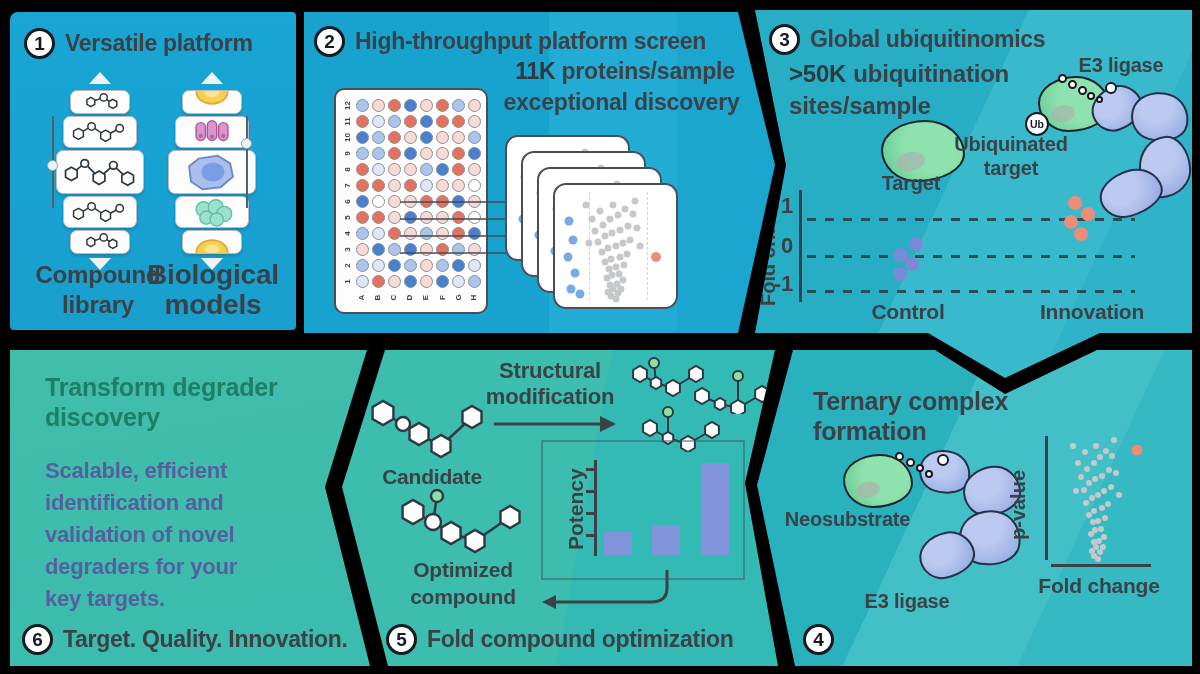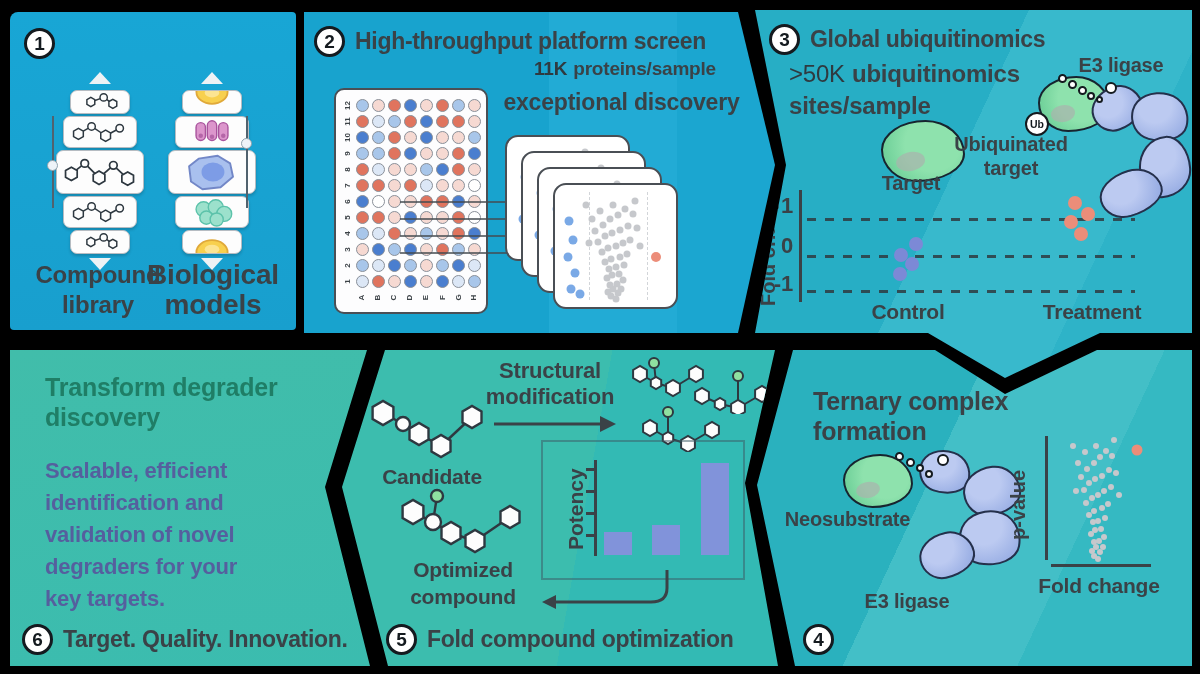--- a/index.html
+++ b/index.html
@@ -69,20 +69,21 @@
   #p5-bars .bar{position:absolute;bottom:0;width:28px;background:var(--bar_blue);}
 </style>
 </head>
 <body>
 
 <div id="stage">
 
   <section class="panel p1">
     <div class="phead" style="left:14px;top:16px;">
       <span class="badge">1</span>
+      <h2>Versatile platform</h2>
     </div>
 
     <div class="reel" style="left:46px;top:58px;">
       <span class="tri up"></span>
       <div class="seg s1">
           <svg viewBox="0 0 60 24">
             <line x1="20" y1="12" x2="34" y2="7" stroke="#2e3840" stroke-width="1.6"></line>
             <line x1="34" y1="7" x2="44" y2="14" stroke="#2e3840" stroke-width="1.6"></line>
             <polygon points="24.3,14.5 20.0,17.0 15.7,14.5 15.7,9.5 20.0,7.0 24.3,9.5" fill="#fdfdfd" stroke="#2e3840" stroke-width="1.6"></polygon>
             <circle cx="34" cy="7" r="4" fill="#fdfdfd" stroke="#2e3840" stroke-width="1.6"></circle>
@@ -194,21 +195,21 @@
     <div class="txt ctr" style="left:8px;top:248px;width:160px;font-size:24px;line-height:30px;">Compound<br>library</div>
     <div class="txt ctr" style="left:128px;top:248px;width:150px;font-size:28px;line-height:30px;">Biological<br>models</div>
   </section>
 
   <section class="panel p2">
     <div class="phead" style="left:10px;top:14px;">
       <span class="badge">2</span>
       <h2>High-throughput platform screen</h2>
     </div>
 
-    <div class="txt ctr" style="left:190px;top:46px;width:262px;font-size:19px;">
+    <div class="txt ctr" style="left:190px;top:46px;width:262px;font-size:23px;">
       <span style="font-weight:800;color:#2f3a40;">11K</span><span style="margin-left:6px;font-weight:700;">proteins/sample</span>
     </div>
     <div class="txt ctr" style="left:175px;top:77px;width:285px;font-size:23px;font-weight:700;">exceptional discovery</div>
 
     <div class="plate">
       <div id="wells">
           <span class="plate-num">12</span>
           <span class="well" style="background: rgb(168, 198, 234);"></span>
           <span class="well" style="background: rgb(246, 217, 210);"></span>
           <span class="well" style="background: rgb(224, 116, 94);"></span>
@@ -428,21 +429,21 @@
     </div>
   </section>
 
   <section class="panel p3">
     <div class="phead" style="left:14px;top:14px;">
       <span class="badge">3</span>
       <h2>Global ubiquitinomics</h2>
     </div>
 
     <div class="txt" style="left:34px;top:50px;font-size:24px;">
-      <span style="font-weight:400;color:#2f3a40;text-align:right;">&gt;50K</span><span style="margin-left:7px;font-weight:700;">ubiquitinomics</span>
+      <span style="font-weight:700;color:#2f3a40;text-align:right;">&gt;50K</span><span style="margin-left:7px;font-weight:700;">ubiquitination</span>
     </div>
     <div class="txt" style="left:34px;top:82px;font-size:24px;font-weight:700;">sites/sample</div>
 
     <div class="txt ctr" style="left:296px;top:44px;width:140px;font-size:20px;">E3 ligase</div>
 
     <div class="gblob" style="left:126px;top:110px;width:84px;height:62px;">
         <span class="patch"></span>
       </div>
     <div class="txt ctr" style="left:96px;top:162px;width:120px;font-size:20px;">Target</div>
 
@@ -478,21 +479,21 @@
         <span class="dot" style="height: 14px; width: 14px; background: rgb(124, 137, 214); left: 20px; top: 23px;"></span>
         <span class="dot" style="height: 14px; width: 14px; background: rgb(124, 137, 214); left: 8px; top: 33px;"></span>
       </div>
     <div class="cluster" id="p3-treatment" style="left:296px;top:184px;">
         <span class="dot" style="height: 14px; width: 14px; background: rgb(236, 141, 121); left: 17px; top: 2px;"></span>
         <span class="dot" style="height: 14px; width: 14px; background: rgb(236, 141, 121); left: 30px; top: 13px;"></span>
         <span class="dot" style="height: 14px; width: 14px; background: rgb(236, 141, 121); left: 13px; top: 21px;"></span>
         <span class="dot" style="height: 14px; width: 14px; background: rgb(236, 141, 121); left: 23px; top: 33px;"></span>
       </div>
     <div class="txt ctr" style="left:98px;top:290px;width:110px;font-size:21px;">Control</div>
-    <div class="txt ctr" style="left:262px;top:290px;width:150px;font-size:21px;">Treatment</div>
+    <div class="txt ctr" style="left:262px;top:290px;width:150px;font-size:21px;">Innovation</div>
   </section>
 
   <section class="panel p4">
     <div class="txt" style="left:56px;top:36px;font-size:25px;line-height:30px;">Ternary complex<br>formation</div>
 
     <div class="gblob" style="left:86px;top:104px;width:70px;height:54px;">
         <span class="patch"></span>
       </div>
     <div>
       <span class="bblob" style="left:162px;top:100px;width:52px;height:44px;transform:rotate(18deg);"></span>

